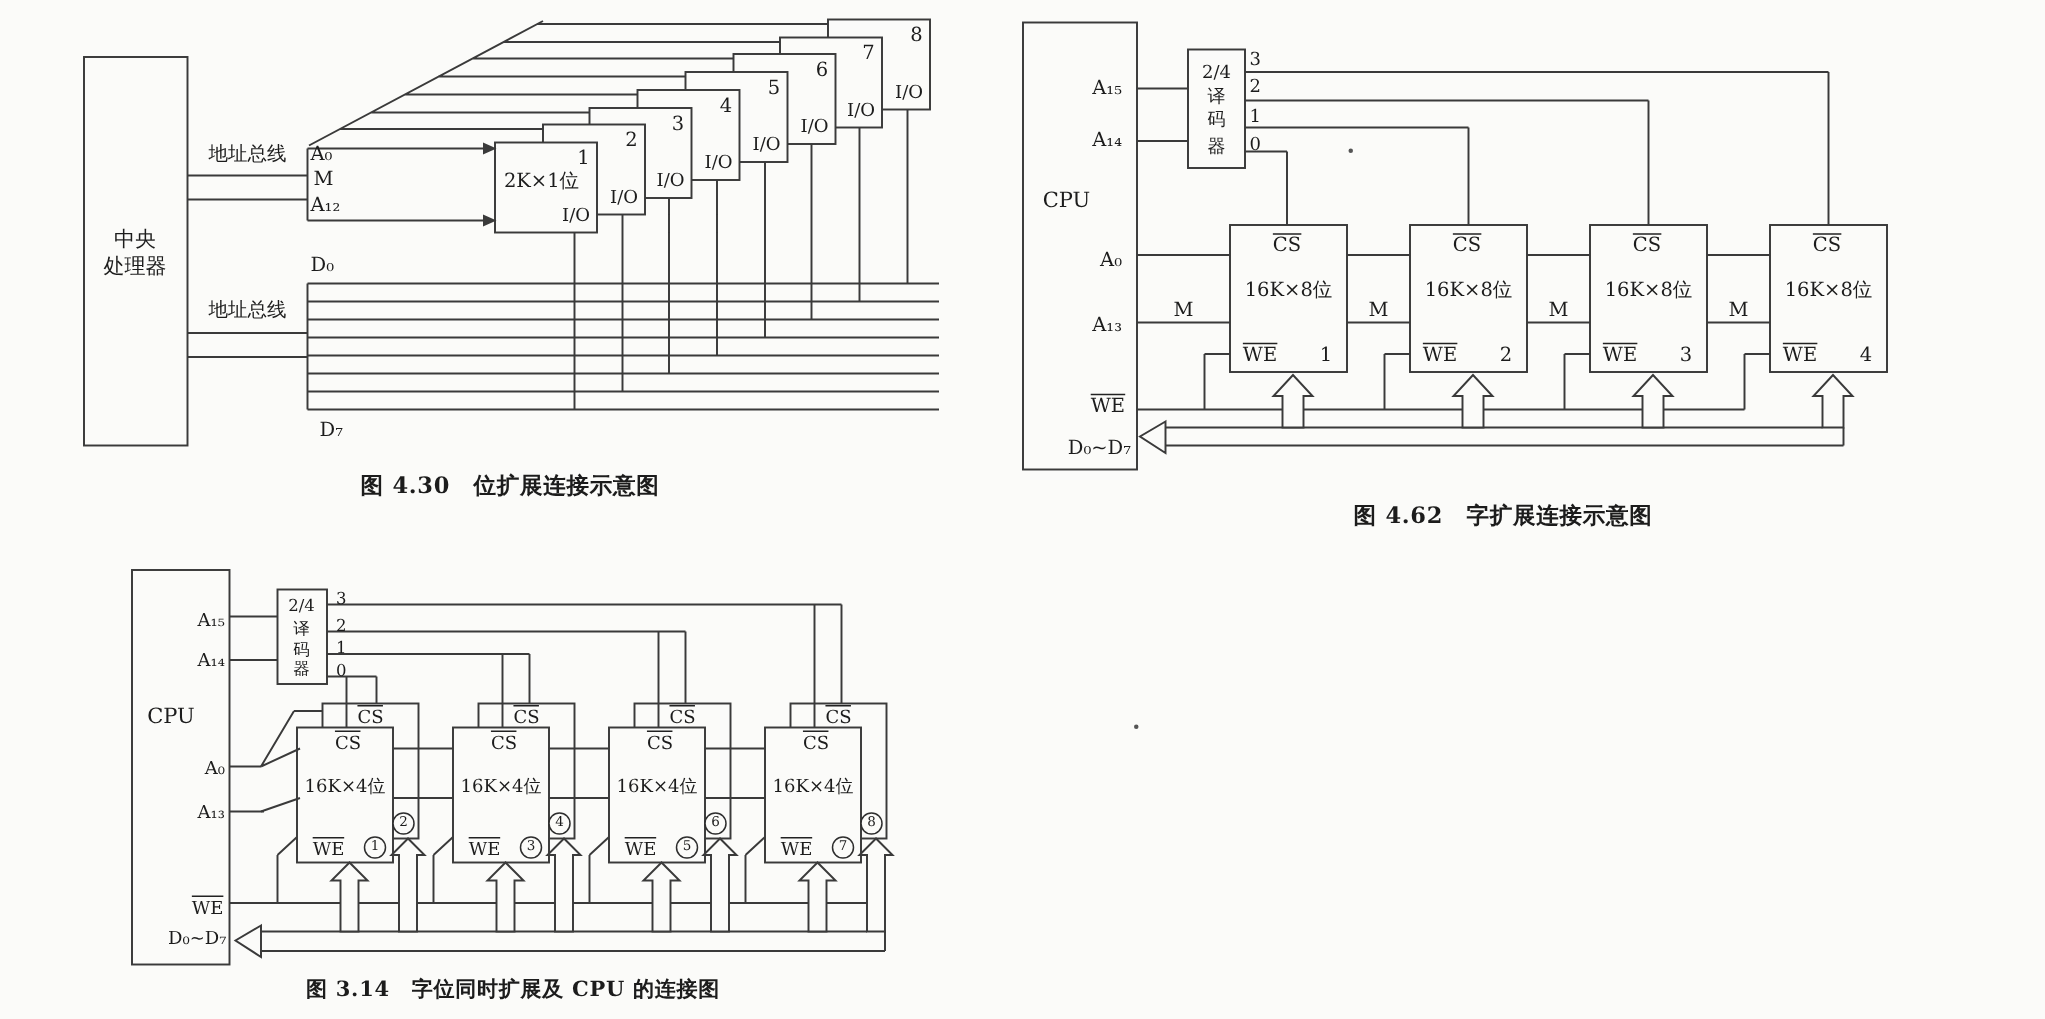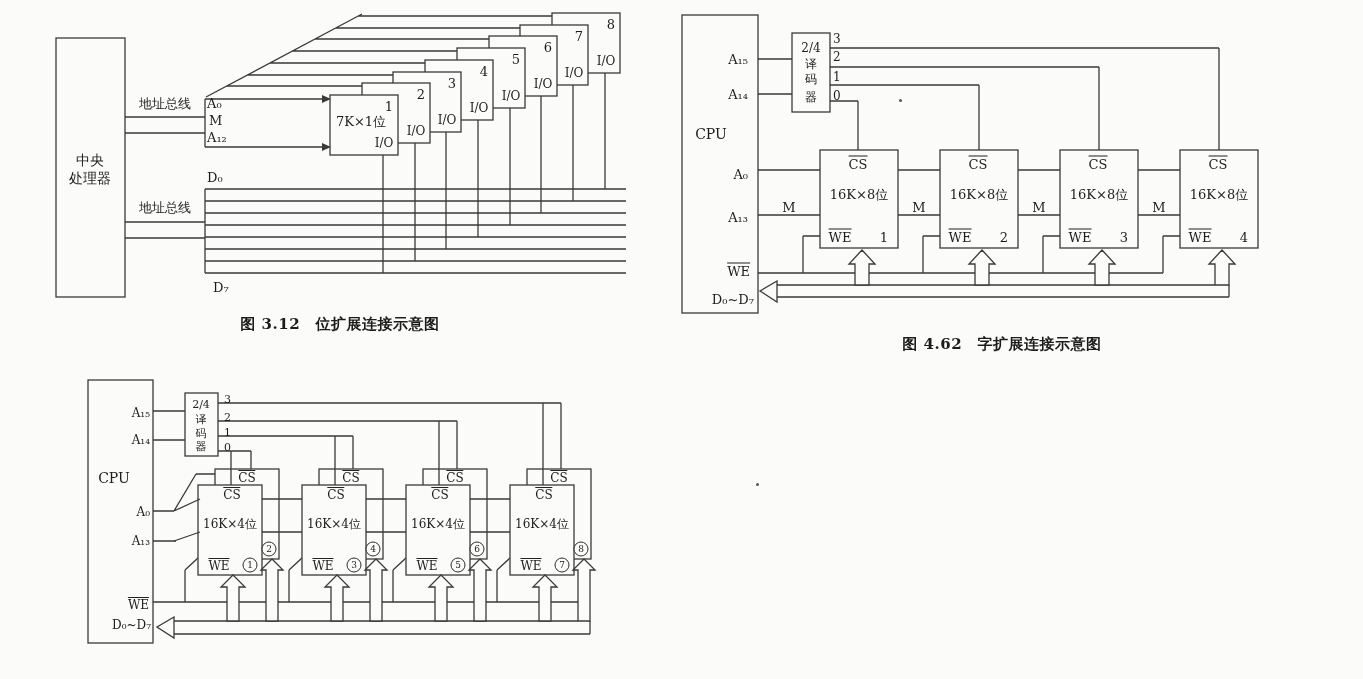--- a/index.html
+++ b/index.html
@@ -121,38 +121,38 @@
 
 <span class="lb f14" style="left:90px;top:160px">中央</span>
 <span class="lb f14" style="left:90px;top:178px">处理器</span>
 <span class="lb" style="left:165px;top:103px">地址总线</span>
 <span class="lb" style="left:165px;top:207px">地址总线</span>
 <span class="lb al" style="left:207px;top:103px">A₀</span>
 <span class="lb al" style="left:209px;top:120px">M</span>
 <span class="lb al" style="left:207px;top:137px">A₁₂</span>
 <span class="lb al" style="left:207px;top:177px">D₀</span>
 <span class="lb al" style="left:213px;top:287px">D₇</span>
-<span class="lb" style="left:361px;top:121px">7K×1位</span>
+<span class="lb" style="left:361px;top:121px">2K×1位</span>
 <span class="lb" style="left:389px;top:106px">1</span>
 <span class="lb" style="left:421px;top:94px">2</span>
 <span class="lb" style="left:452px;top:83px">3</span>
 <span class="lb" style="left:484px;top:71px">4</span>
 <span class="lb" style="left:516px;top:59px">5</span>
 <span class="lb" style="left:548px;top:47px">6</span>
 <span class="lb" style="left:579px;top:36px">7</span>
 <span class="lb" style="left:611px;top:24px">8</span>
 <span class="lb f12" style="left:384px;top:143px">I/O</span>
 <span class="lb f12" style="left:416px;top:131px">I/O</span>
 <span class="lb f12" style="left:447px;top:120px">I/O</span>
 <span class="lb f12" style="left:479px;top:108px">I/O</span>
 <span class="lb f12" style="left:511px;top:96px">I/O</span>
 <span class="lb f12" style="left:543px;top:84px">I/O</span>
 <span class="lb f12" style="left:574px;top:73px">I/O</span>
 <span class="lb f12" style="left:606px;top:61px">I/O</span>
-<span class="lb cap" style="left:340px;top:324px">图 3.12　位扩展连接示意图</span>
+<span class="lb cap" style="left:340px;top:324px">图 4.30　位扩展连接示意图</span>
 
 <span class="lb ar" style="left:748px;top:59px">A₁₅</span>
 <span class="lb ar" style="left:748px;top:94px">A₁₄</span>
 <span class="lb f14" style="left:711px;top:134px">CPU</span>
 <span class="lb ar" style="left:748px;top:174px">A₀</span>
 <span class="lb ar" style="left:748px;top:217px">A₁₃</span>
 <span class="lb ar" style="left:750px;top:270px"><span class="ov">WE</span></span>
 <span class="lb ar" style="left:754px;top:299px">D₀~D₇</span>
 <span class="lb f12" style="left:811px;top:48px">2/4</span>
 <span class="lb f12" style="left:811px;top:64px">译</span>
@@ -217,17 +217,18 @@
 <span class="lb f12" style="left:427px;top:565px"><span class="ov">WE</span></span>
 <span class="lb f12" style="left:531px;top:565px"><span class="ov">WE</span></span>
 <span class="circ" style="left:250px;top:565px">1</span>
 <span class="circ" style="left:354px;top:565px">3</span>
 <span class="circ" style="left:458px;top:565px">5</span>
 <span class="circ" style="left:562px;top:565px">7</span>
 <span class="circ" style="left:269px;top:549px">2</span>
 <span class="circ" style="left:373px;top:549px">4</span>
 <span class="circ" style="left:477px;top:549px">6</span>
 <span class="circ" style="left:581px;top:549px">8</span>
+<span class="lb cap14" style="left:342px;top:660px">图 3.14　字位同时扩展及 CPU 的连接图</span>
 
 <span class="dot" style="left:899px;top:99px"></span>
 <span class="dot" style="left:756px;top:483px"></span>
 
 </div>
 
 </body></html>

